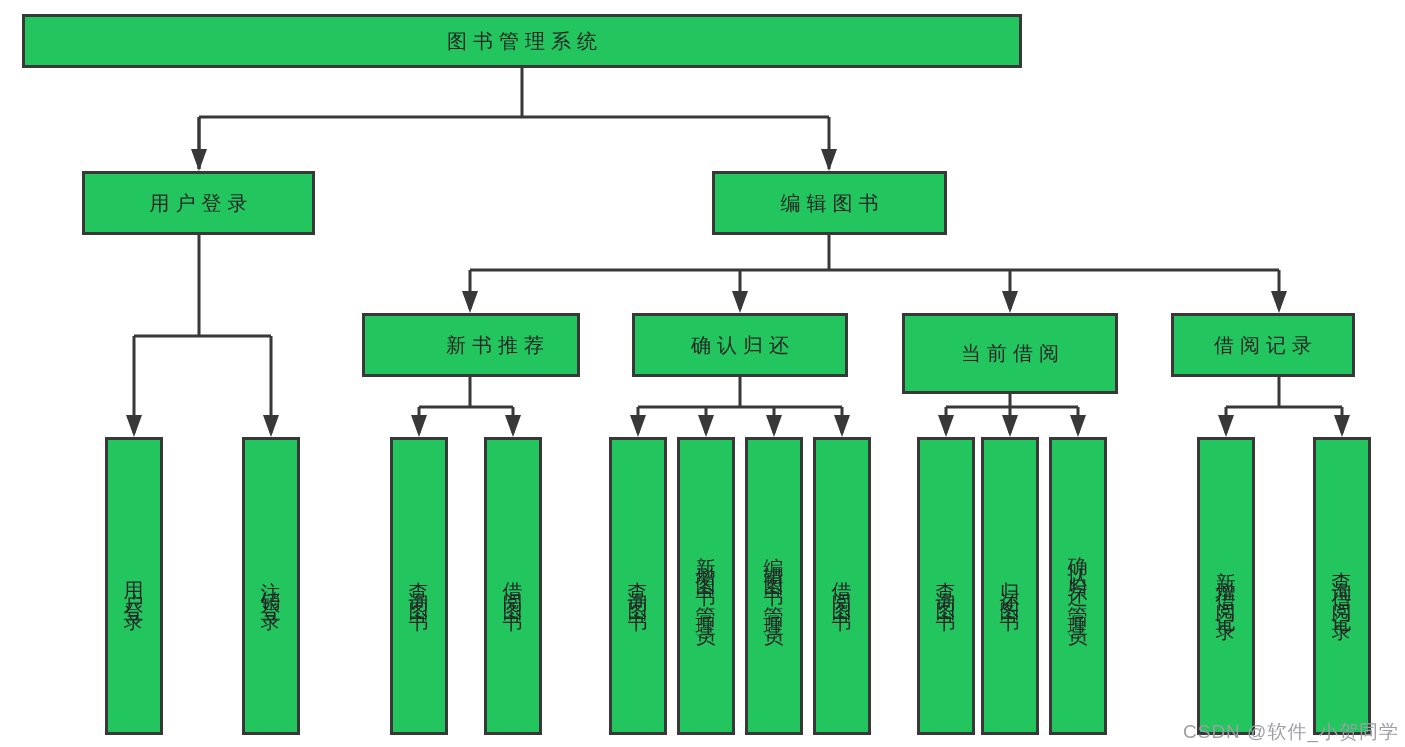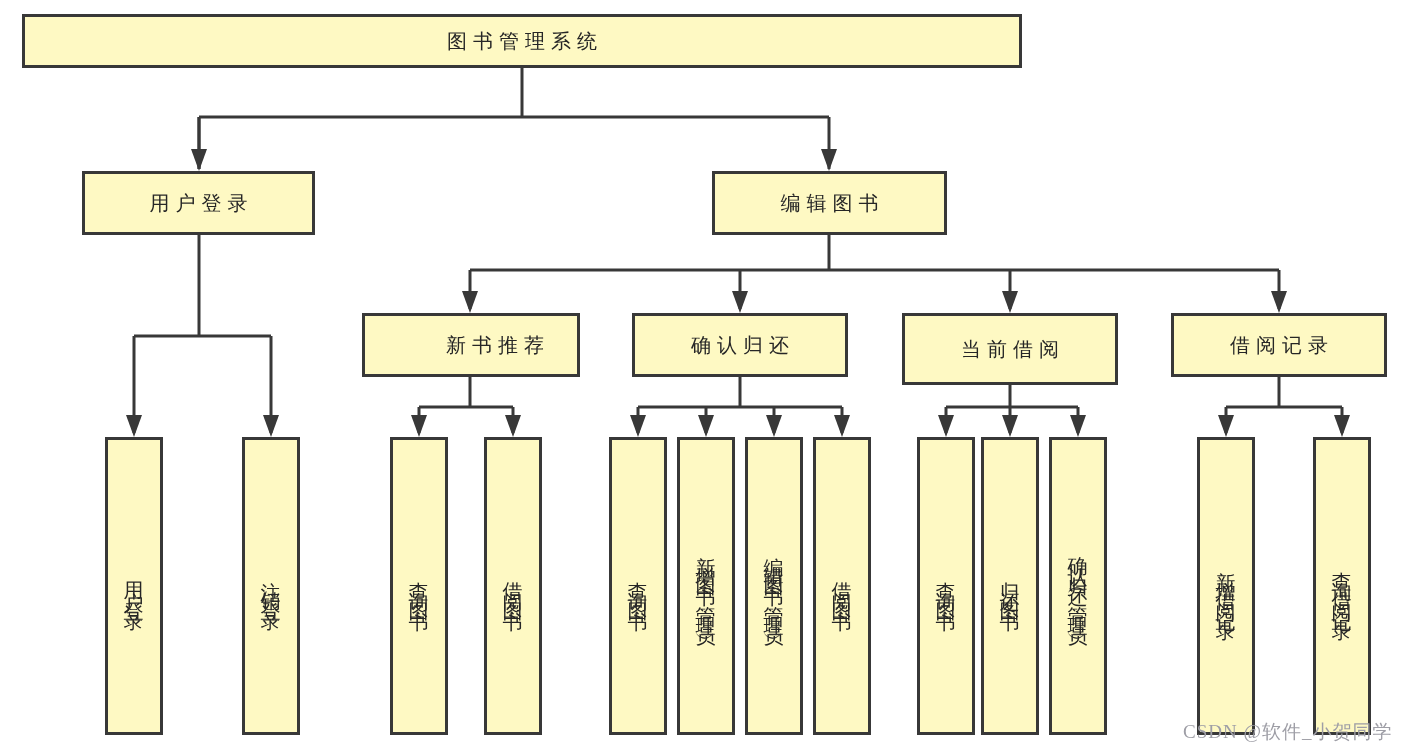--- a/index.html
+++ b/index.html
@@ -18,21 +18,21 @@
   #edges {
     position: absolute;
     left: 0;
     top: 0;
     z-index: 1;
   }
   .box {
     position: absolute;
     box-sizing: border-box;
     border: 3px solid #383838;
-    background: #fef9c3;
+    background: #22c55e;
     color: #262626;
     display: flex;
     align-items: center;
     justify-content: center;
     z-index: 2;
   }
   .h-box {
     font-size: 20px;
     letter-spacing: 6px;
     text-indent: 6px;
@@ -46,22 +46,22 @@
     line-height: 1;
   }
   
   .n-root            { left: 22px;   top: 14px;  width: 1000px; height: 54px; }
   
   .n-user-login      { left: 82px;   top: 171px; width: 233px;  height: 64px; }
   .n-book-mgmt       { left: 712px;  top: 171px; width: 235px;  height: 64px; }
   
   .n-new-book-rec    { left: 362px;  top: 313px; width: 218px;  height: 64px; padding-left: 48px; }
   .n-book-borrow     { left: 632px;  top: 313px; width: 216px;  height: 64px; }
-  .n-current-borrow  { left: 902px;  top: 313px; width: 216px;  height: 72px; }
-  .n-borrow-records  { left: 1171px; top: 313px; width: 216px;  height: 64px; text-align: right; }
+  .n-current-borrow  { left: 902px;  top: 313px; width: 216px;  height: 81px; }
+  .n-borrow-records  { left: 1171px; top: 313px; width: 184px;  height: 64px; text-align: right; }
   
   .leaf { top: 437px; width: 58px; height: 298px; }
   .l-user-login      { left: 105px;  }
   .l-logout          { left: 242px;  }
   .l-rec-query       { left: 390px;  }
   .l-rec-borrow      { left: 484px;  }
   .l-bb-query        { left: 609px;  }
   .l-bb-add          { left: 677px;  }
   .l-bb-edit         { left: 745px;  }
   .l-bb-borrow       { left: 813px;  }
@@ -73,21 +73,20 @@
 
   #watermark {
     position: absolute;
     left: 1183px;
     top: 719px;
     font-size: 19px;
     letter-spacing: 1px;
     color: #9e9ea6;
     white-space: nowrap;
     z-index: 3;
-    font-family: Liberation Serif, serif;
   }
 </style>
 </head>
 <body>
 
 <div id="canvas">
 
   <svg id="edges" width="1405" height="747" viewBox="0 0 1405 747">
     <g stroke="#383838" stroke-width="3" fill="none">
 

